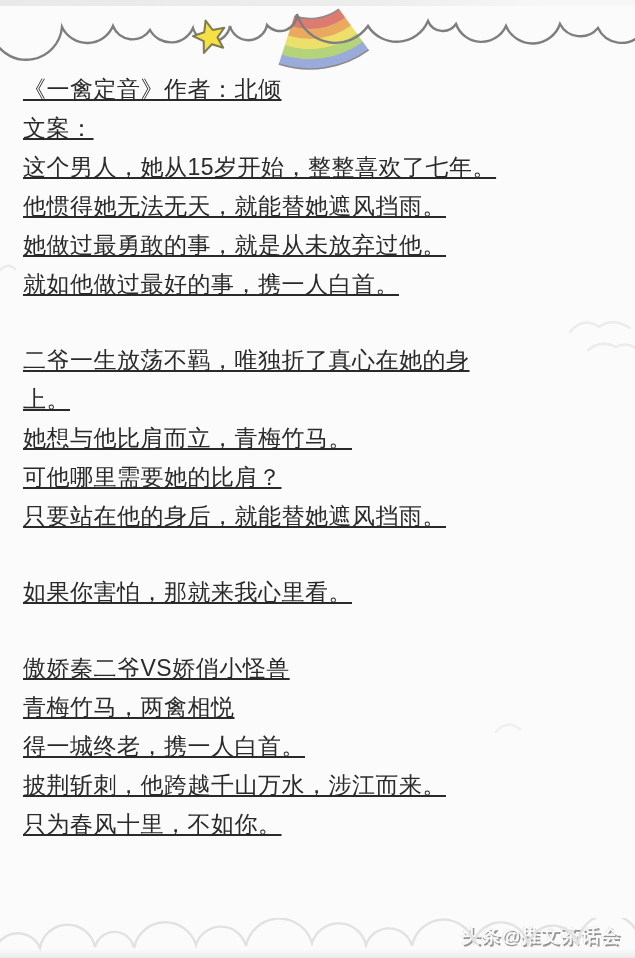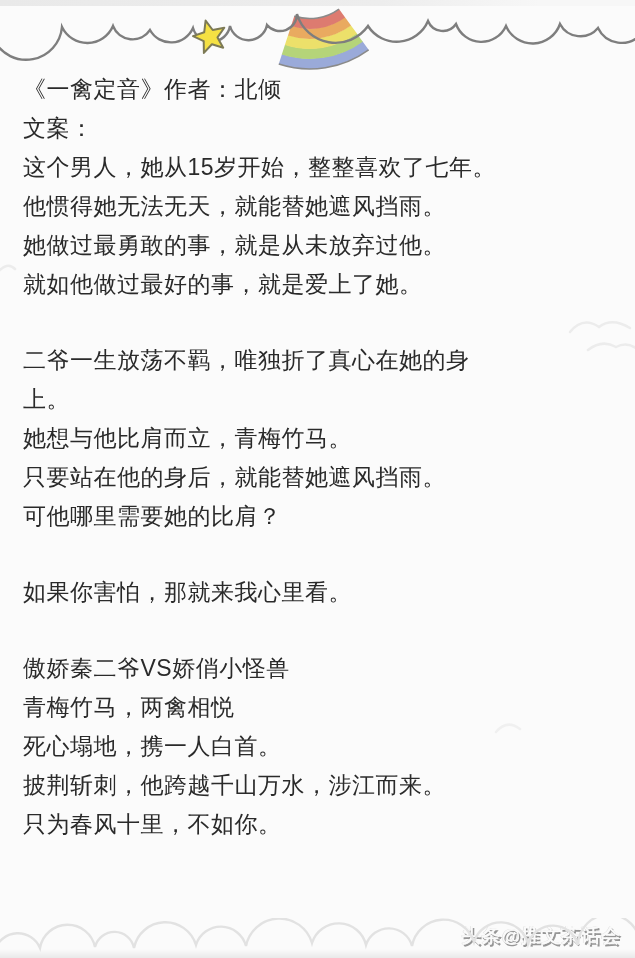--- a/index.html
+++ b/index.html
@@ -18,20 +18,21 @@
   .cloudline{fill:none;stroke:#7e7e7e;stroke-width:2.4;stroke-linecap:round;}
   .rainbow-band{fill:none;stroke-linecap:butt;}
   .rainbow-edge{fill:none;stroke:#8a8a8a;stroke-width:1.6;}
   .star{fill:#f5e143;stroke:#7d7a55;stroke-width:2;stroke-linejoin:round;}
   .mid-faint{position:absolute;top:0;left:0;width:635px;height:958px;pointer-events:none;}
   .faint{fill:none;stroke:#ececec;stroke-width:2.5;stroke-linecap:round;}
   .fainter{fill:none;stroke:#f0f0f0;stroke-width:2.5;stroke-linecap:round;}
   .content{
     position:absolute;left:23px;top:70px;width:588px;
     color:#2a2a2a;
+    text-decoration:underline;
   }
   .para{margin:0 0 37px 0;}
   .para:last-child{margin-bottom:0;}
   .line{
     font-size:23px;line-height:39px;height:39px;
     letter-spacing:0.5px;white-space:pre;
     font-weight:500;
   }
   .watermark{
     position:absolute;top:923px;right:14px;
@@ -88,36 +89,36 @@
     <path class="faint" d="M -3 273 Q 7 261 15 269"></path>
   </svg>
 
   <main class="content">
     <div class="para">
       <div class="line">《一禽定音》作者：北倾</div>
       <div class="line">文案：</div>
       <div class="line">这个男人，她从15岁开始，整整喜欢了七年。</div>
       <div class="line">他惯得她无法无天，就能替她遮风挡雨。</div>
       <div class="line">她做过最勇敢的事，就是从未放弃过他。</div>
-      <div class="line">就如他做过最好的事，就是爱上了她。</div>
+      <div class="line">就如他做过最好的事，携一人白首。</div>
     </div>
     <div class="para">
       <div class="line">二爷一生放荡不羁，唯独折了真心在她的身</div>
       <div class="line">上。</div>
       <div class="line">她想与他比肩而立，青梅竹马。</div>
+      <div class="line">可他哪里需要她的比肩？</div>
       <div class="line">只要站在他的身后，就能替她遮风挡雨。</div>
-      <div class="line">可他哪里需要她的比肩？</div>
     </div>
     <div class="para">
       <div class="line">如果你害怕，那就来我心里看。</div>
     </div>
     <div class="para">
       <div class="line">傲娇秦二爷VS娇俏小怪兽</div>
       <div class="line">青梅竹马，两禽相悦</div>
-      <div class="line">死心塌地，携一人白首。</div>
+      <div class="line">得一城终老，携一人白首。</div>
       <div class="line">披荆斩刺，他跨越千山万水，涉江而来。</div>
       <div class="line">只为春风十里，不如你。</div>
     </div>
   </main>
 
   <div class="watermark">头条@推文茶话会</div>
 
   <svg class="bottom-deco" viewBox="0 0 635 40">
     <path class="faint-cloud" d="M -5 32
          A 24 24 0 0 1 40 30

